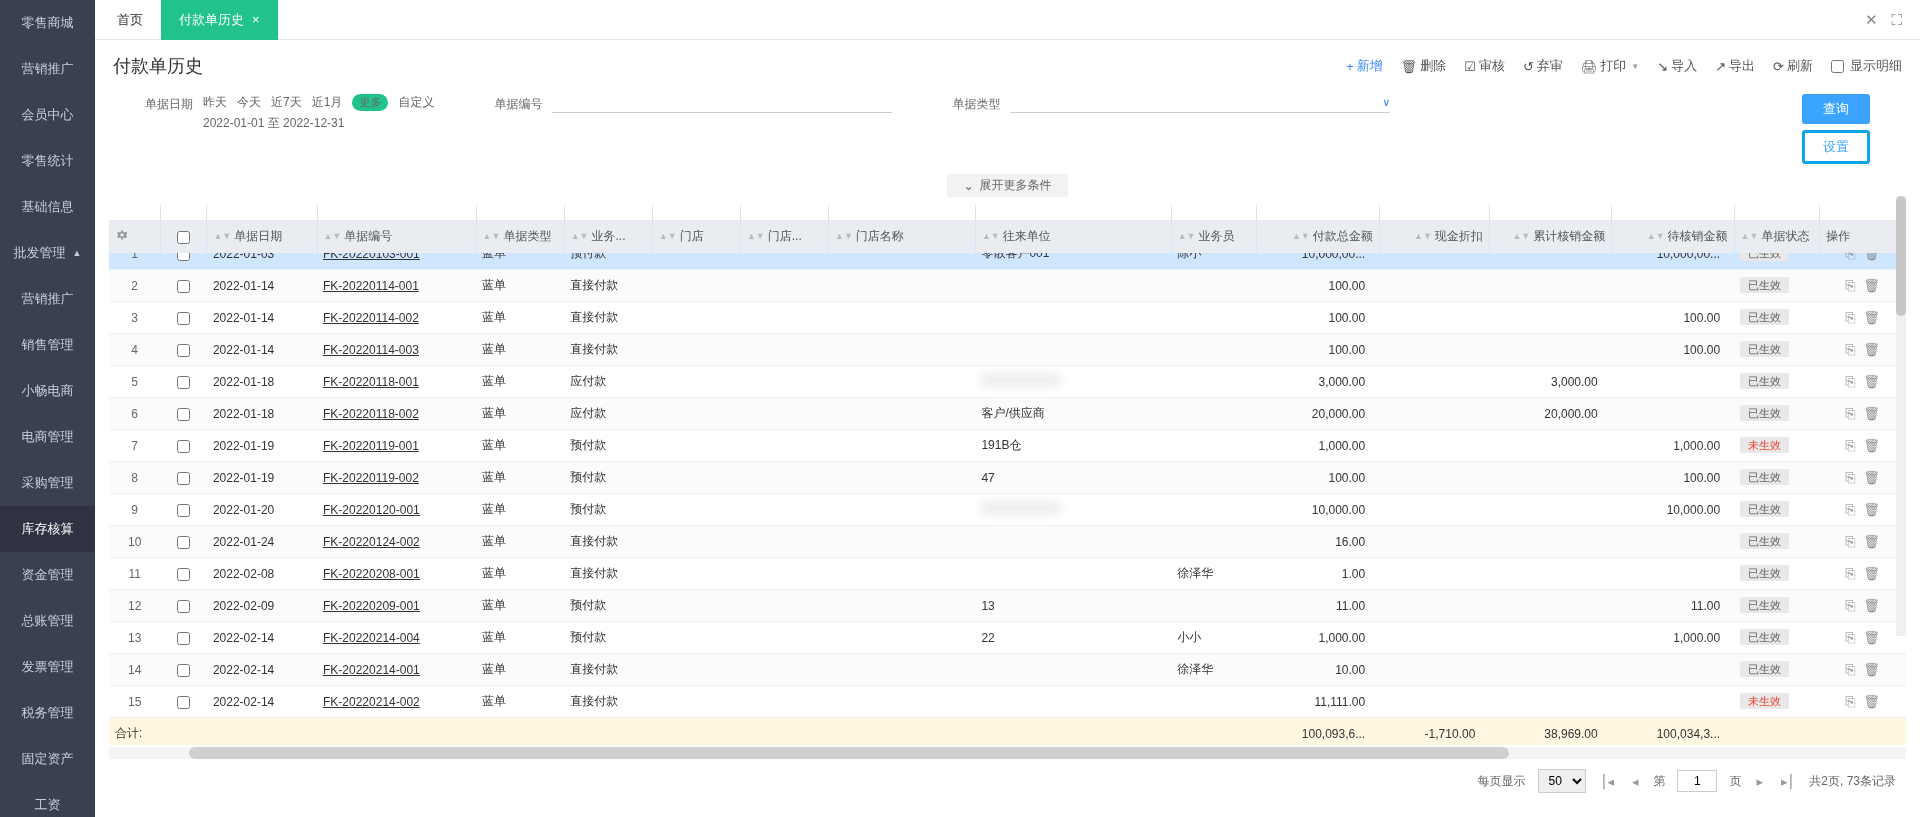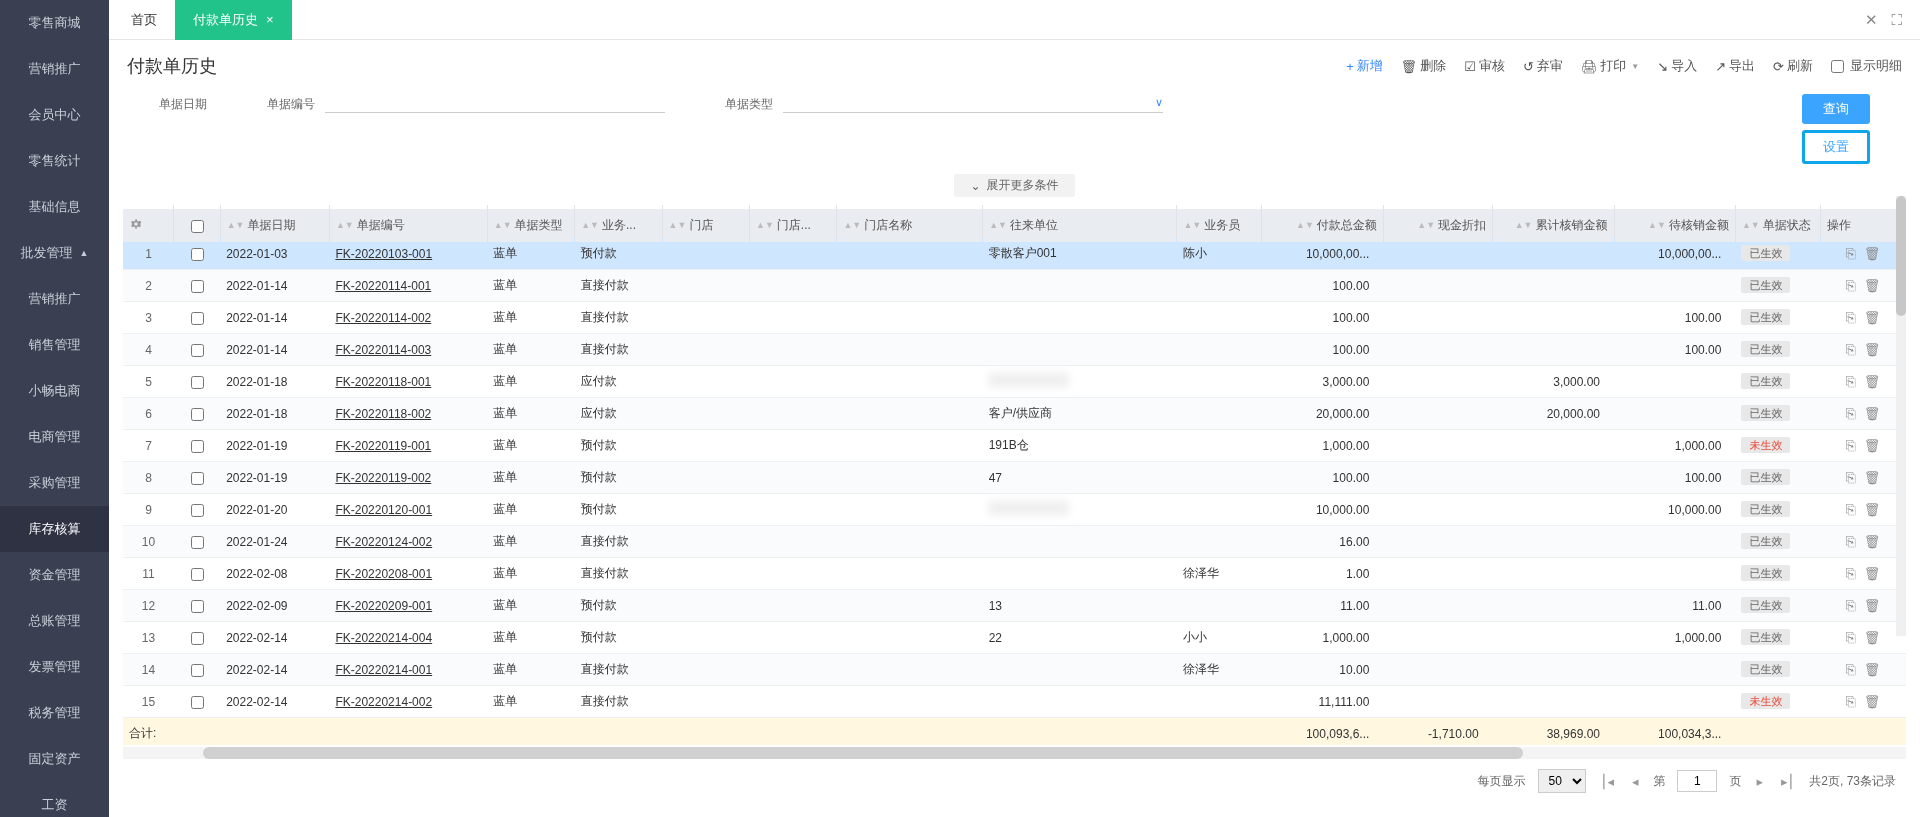--- a/index.html
+++ b/index.html
@@ -7,21 +7,21 @@
       font-family: "Microsoft YaHei", -apple-system, sans-serif;
       font-size: 12px;
       color: #333;
       background: #fff;
       overflow: hidden;
     }
     .app { display: flex; height: 817px; width: 1920px; }
 
     
     .sidebar {
-      width: 109px;
+      width: 95px;
       background: #3a3f51;
       color: #c9ced9;
       display: flex;
       flex-direction: column;
       font-size: 13px;
     }
     .sidebar-item {
       padding: 14px 0;
       text-align: center;
       cursor: pointer;
@@ -146,21 +146,21 @@
     table { border-collapse: collapse; width: 100%; table-layout: fixed; }
     th {
       background: #e9edf2;
       font-weight: normal;
       color: #555;
       padding: 8px 6px;
       border-right: 1px solid #dfe3e8;
       text-align: left;
       font-size: 12px;
       position: sticky;
-      top: 4px;
+      top: 15px;
       white-space: nowrap;
       overflow: hidden;
     }
     th .sort { color: #bbb; font-size: 9px; display: inline-flex; flex-direction: column; line-height: 5px; margin-right: 3px; vertical-align: middle; }
     td {
       padding: 7px 6px;
       border-bottom: 1px solid #eef0f2;
       white-space: nowrap;
       overflow: hidden;
       text-overflow: ellipsis;
@@ -303,20 +303,31 @@
         <div class="toolbar-check">
             <input type="checkbox" style="">
             <span>显示明细</span>
           </div>
       </div>
     </div>
 
     <div class="filter-bar">
       <div class="filter-group">
         <div class="filter-label">单据日期</div>
+        <div>
+          <div class="date-quick">
+            <span>昨天</span>
+            <span>今天</span>
+            <span>近7天</span>
+            <span>近1月</span>
+            <span class="date-badge">更多</span>
+            <span>自定义</span>
+          </div>
+          <div class="date-range">2022-01-01 至 2022-12-31</div>
+        </div>
       </div>
       <div class="filter-group">
         <div class="filter-label">单据编号</div>
         <input class="filter-input" style="">
       </div>
       <div class="filter-group">
         <div class="filter-label">单据类型</div>
         <div class="filter-select"><span class="chev">∨</span>&nbsp;</div>
       </div>
       <div class="filter-actions">

